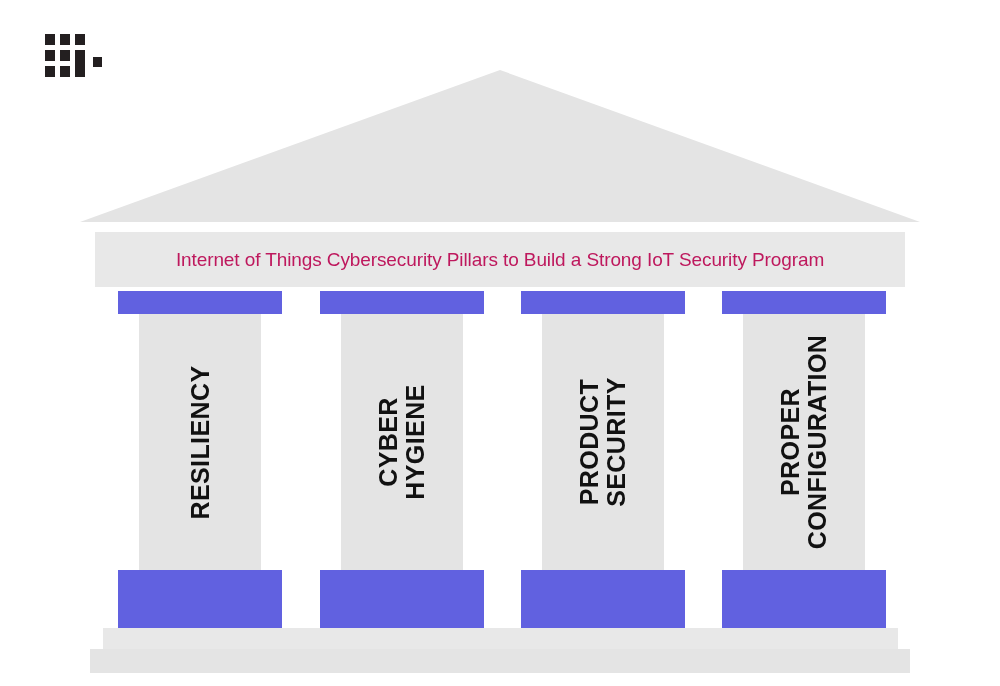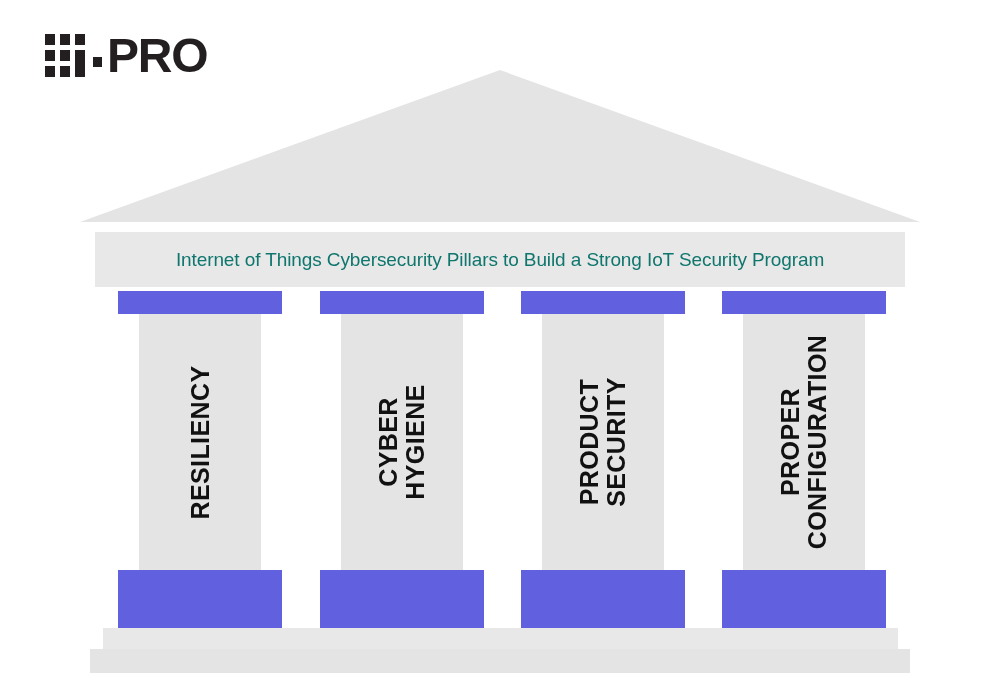--- a/index.html
+++ b/index.html
@@ -97,21 +97,21 @@
     left: 0;
     top: 0;
     width: 810px;
     height: 55px;
     display: flex;
     align-items: center;
     justify-content: center;
     font-family: "Liberation Sans", sans-serif;
     font-size: 19px;
     font-weight: 400;
-    color: #0f766e;
+    color: #be185d;
     letter-spacing: -0.1px;
     white-space: nowrap;
   }
 
   .pillar {
     position: absolute;
     top: 291px;
     width: 164px;
     height: 337px;
   }
@@ -192,21 +192,20 @@
       <span class="logo-dot" style="left:0px;  top:0px;"></span>
       <span class="logo-dot" style="left:15px; top:0px;"></span>
       <span class="logo-dot" style="left:30px; top:0px;"></span>
       <span class="logo-dot" style="left:0px;  top:16px;"></span>
       <span class="logo-dot" style="left:15px; top:16px;"></span>
       <span class="logo-stem" style="left:30px; top:16px;"></span>
       <span class="logo-dot" style="left:0px;  top:32px;"></span>
       <span class="logo-dot" style="left:15px; top:32px;"></span>
     </div>
     <span id="logo-sep"></span>
-    <span id="logo-word">PRO</span>
   </div>
 
   <div id="temple">
 
     <div id="pediment"></div>
 
     <div id="entablature">
       <div id="entablature-title">Internet of Things Cybersecurity Pillars to Build a Strong IoT Security Program</div>
     </div>
 

